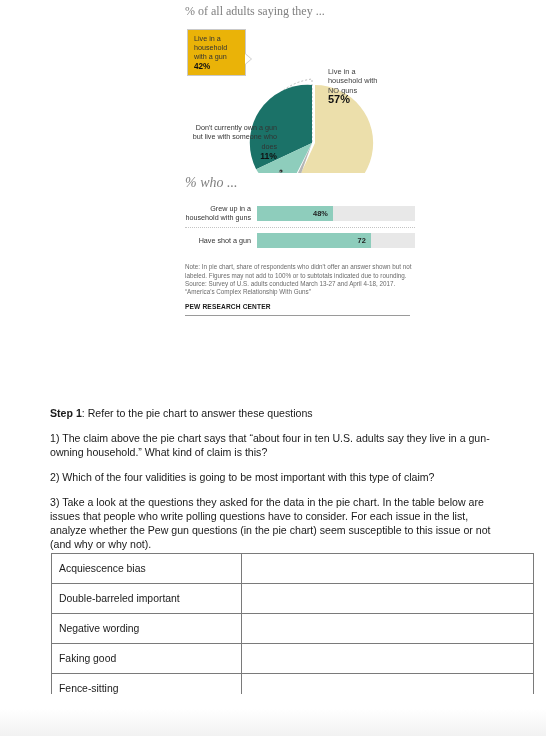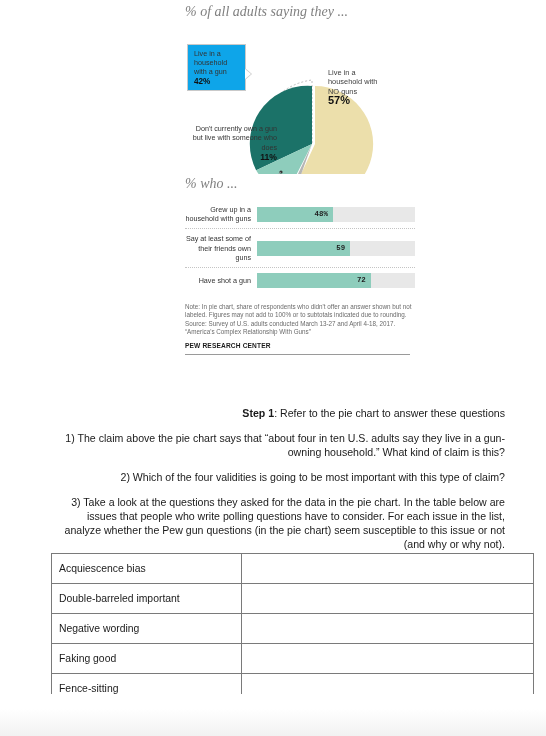--- a/index.html
+++ b/index.html
@@ -39,22 +39,21 @@
     font-family: "Liberation Serif", serif;
     font-weight: bold;
     font-size: 11.4px;
     line-height: 13.6px;
     color: #111111;
     letter-spacing: -0.1px;
     margin: 0 0 4px 0;
   }
   .fig-subtitle {
     font-family: "Liberation Serif", serif;
-    font-style: italic;
-    font-size: 14px;
+    font-size: 12px;
     color: #808080;
     margin: 0;
   }
 
   
   .pie-area {
     position: relative;
     width: 230px;
     height: 150px;
     margin-top: 4px;
@@ -83,23 +82,23 @@
     top: 44px;
     width: 62px;
     text-align: left;
     color: #3d3d3d;
   }
   .slice-label-noguns b { color: #111111; }
 
   .callout {
     position: absolute;
     left: 2px;
-    top: 20px;
+    top: 6px;
     width: 46px;
-    background: #0ea5e9;
+    background: #eab308;
     border: 1px solid #c9c9c9;
     padding: 4px 5px 4px 6px;
     font-size: 7.2px;
     line-height: 9.2px;
     color: #333333;
     z-index: 4;
   }
   .callout b { font-size: 8.2px; color: #111111; }
   .callout:after {
     content: "";
@@ -156,21 +155,20 @@
     line-height: 9.2px;
     color: #333333;
     padding-right: 6px;
     flex: none;
   }
   .bar-track {
     position: relative;
     flex: 1;
     height: 15px;
     background: #e8e8e8;
-    font-family: Liberation Mono, monospace;
   }
   .bar-fill {
     position: absolute;
     left: 0; top: 0; bottom: 0;
     background: #8ecdbc;
   }
   .bar-value {
     position: absolute;
     top: 0;
     height: 15px;
@@ -207,21 +205,21 @@
   
   .body-text {
     position: absolute;
     left: 50px;
     top: 406px;
     width: 455px;
     font-size: 10.6px;
     line-height: 14px;
     color: #1a1a1a;
   }
-  .body-text p { margin: 0 0 11px 0; text-align: right; }
+  .body-text p { margin: 0 0 11px 0; }
   .body-text p:last-child { margin-bottom: 0; margin-top: 9px; }
   .body-text b { font-weight: bold; }
 
   
   .issues-table {
     position: absolute;
     left: 51px;
     top: 553px;
     width: 452px;
     border-collapse: collapse;
@@ -289,27 +287,20 @@
     </div>
 
     <div class="bars-head">% who ...</div>
 
     <div>
       <div class="bar-row">
         <div class="bar-label">Grew up in a household with guns</div>
         <div class="bar-track">
           <div class="bar-fill" style="width:48%"></div>
           <div class="bar-value" style="left:48%">48%</div>
-        </div>
-      </div>
-      <div class="bar-row">
-        <div class="bar-label">Say at least some of their friends own guns</div>
-        <div class="bar-track">
-          <div class="bar-fill" style="width:59%"></div>
-          <div class="bar-value" style="left:59%">59</div>
         </div>
       </div>
       <div class="bar-row">
         <div class="bar-label">Have shot a gun</div>
         <div class="bar-track">
           <div class="bar-fill" style="width:72%"></div>
           <div class="bar-value" style="left:72%">72</div>
         </div>
       </div>
     </div>

